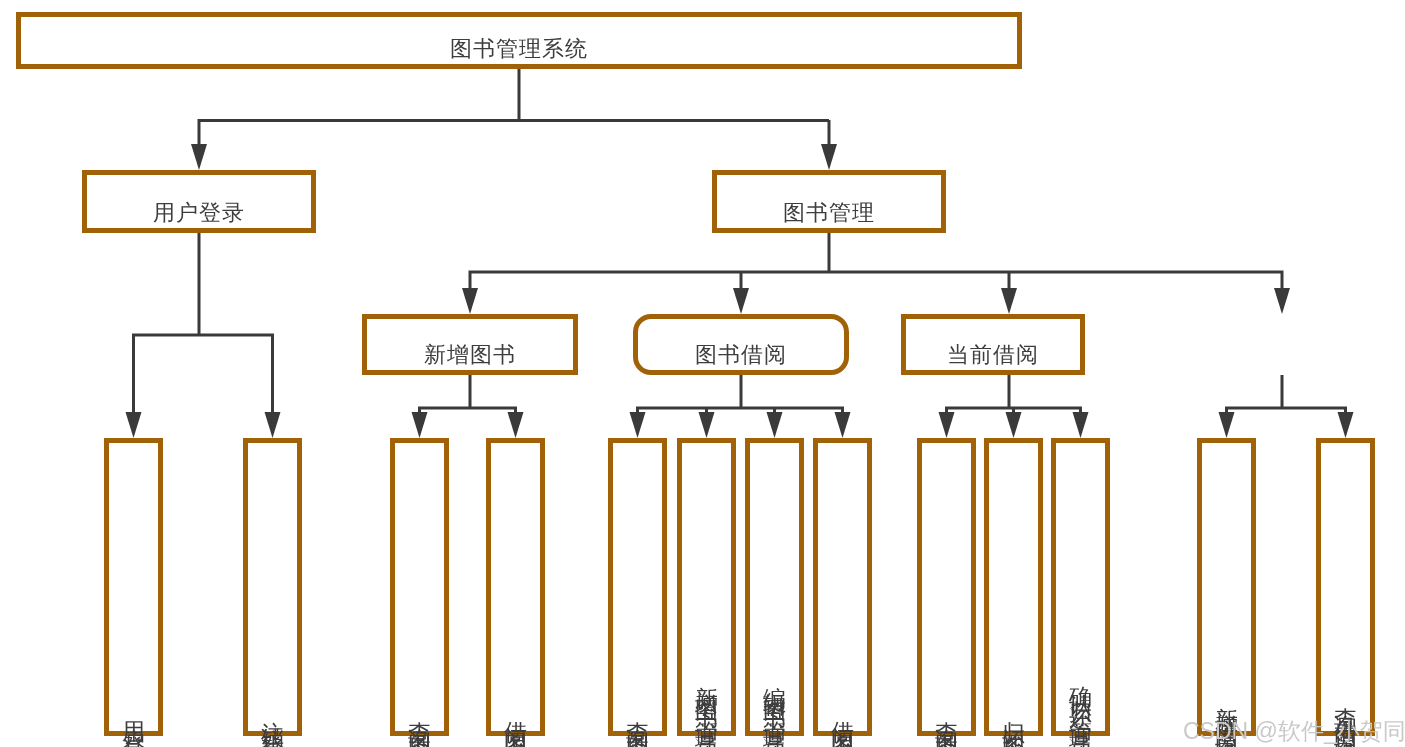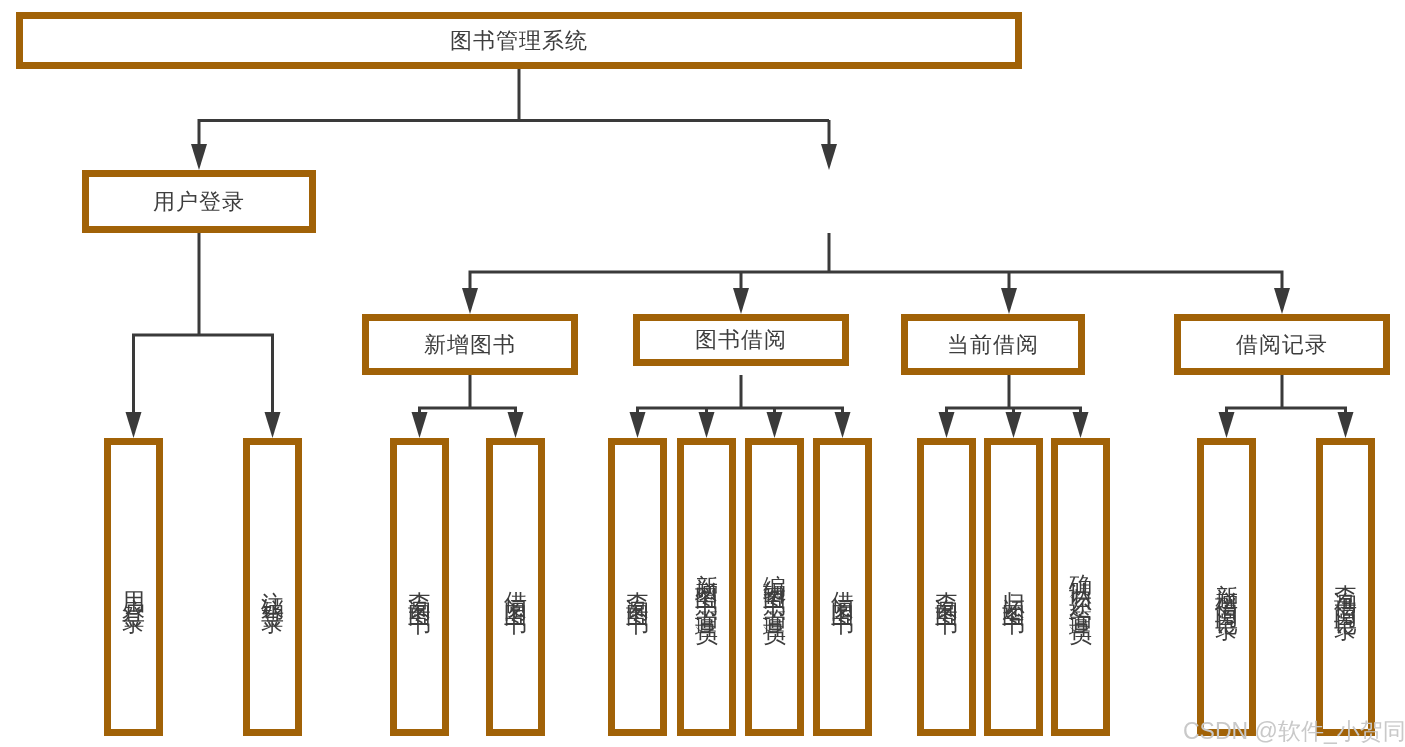--- a/index.html
+++ b/index.html
@@ -14,23 +14,23 @@
   .connectors {
     position: absolute;
     left: 0; top: 0;
     width: 1405px; height: 747px;
     pointer-events: none;
   }
   .box {
     position: absolute;
     box-sizing: border-box;
     background: #ffffff;
-    border: 7px solid #a16207;
+    border: 5px solid #a16207;
     display: flex;
-    align-items: center;
+    align-items: flex-end;
     justify-content: center;
     color: #3d3d3d;
   }
   .hbox span {
     font-size: 22px;
     letter-spacing: 1px;
     white-space: nowrap;
   }
   .leaf {
     width: 59px;
@@ -92,32 +92,32 @@
     </g>
   </svg>
 
   <div class="box hbox" style="left:16px; top:12px; width:1006px; height:57px;">
     <span>图书管理系统</span>
   </div>
 
   <div class="box hbox" style="left:82px; top:170px; width:234px; height:63px;">
     <span>用户登录</span>
   </div>
+  <div class="box hbox" style="left:712px; top:170px; width:234px; height:63px;">
+    <span>图书管理</span>
+  </div>
 
   <div class="box hbox" style="left:362px; top:314px; width:216px; height:61px;">
     <span>新增图书</span>
   </div>
-  <div class="box hbox" style="left:633px; top:314px; width:216px; height:52px;">
+  <div class="box hbox" style="left:633px; top:314px; width:216px; height:61px;border-radius:18px;">
     <span>图书借阅</span>
   </div>
   <div class="box hbox" style="left:901px; top:314px; width:184px; height:61px;">
     <span>当前借阅</span>
-  </div>
-  <div class="box hbox" style="left:1174px; top:314px; width:216px; height:61px;">
-    <span>借阅记录</span>
   </div>
 
   <div class="box leaf" style="left:104px;">
     <span>用户登录</span>
   </div>
   <div class="box leaf" style="left:243px;">
     <span>注销登录</span>
   </div>
 
   <div class="box leaf" style="left:390px;">

